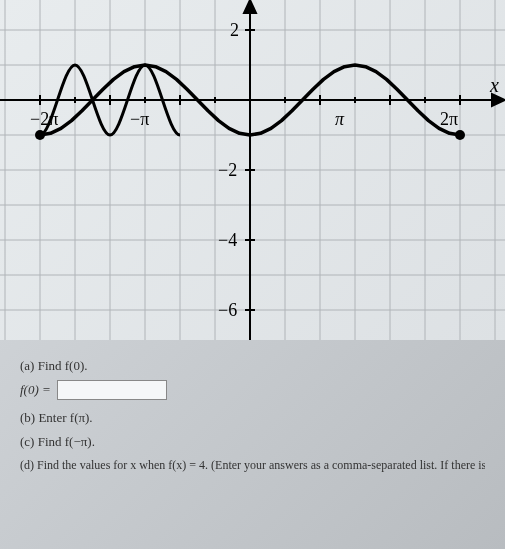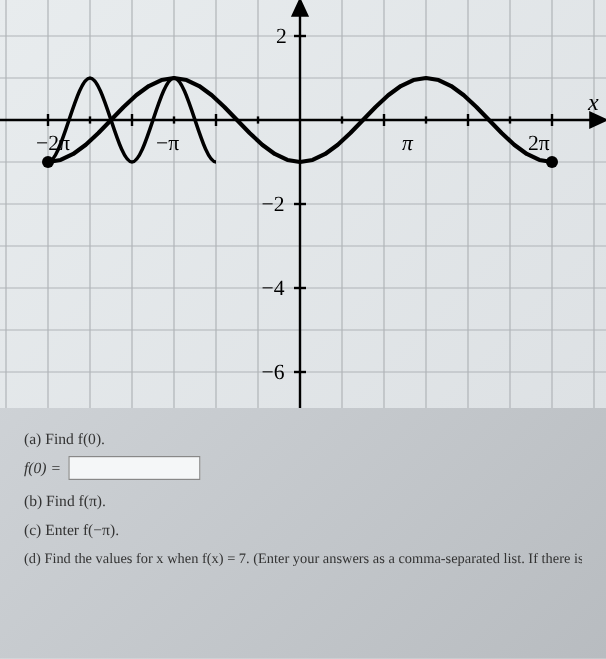--- a/index.html
+++ b/index.html
@@ -197,16 +197,16 @@
     <circle cx="460" cy="135" r="5" fill="#000"></circle>
   </svg>
 </div>
 
 <div class="questions">
   <div class="question-line">(a) Find f(0).</div>
   <div class="answer-line">
     <span>f(0) =</span>
     <input type="text" style="">
   </div>
-  <div class="question-line">(b) Find f(π).</div>
-  <div class="question-line">(c) Enter f(−π).</div>
-  <div class="question-line" style="font-size:12px;white-space:nowrap;overflow:hidden">(d) Find the values for x when f(x) = 7. (Enter your answers as a comma-separated list. If there is</div>
+  <div class="question-line">(b) Enter f(π).</div>
+  <div class="question-line">(c) Find f(−π).</div>
+  <div class="question-line" style="font-size:12px;white-space:nowrap;overflow:hidden">(d) Find the values for x when f(x) = 4. (Enter your answers as a comma-separated list. If there is</div>
 </div>
 
 </body></html>

